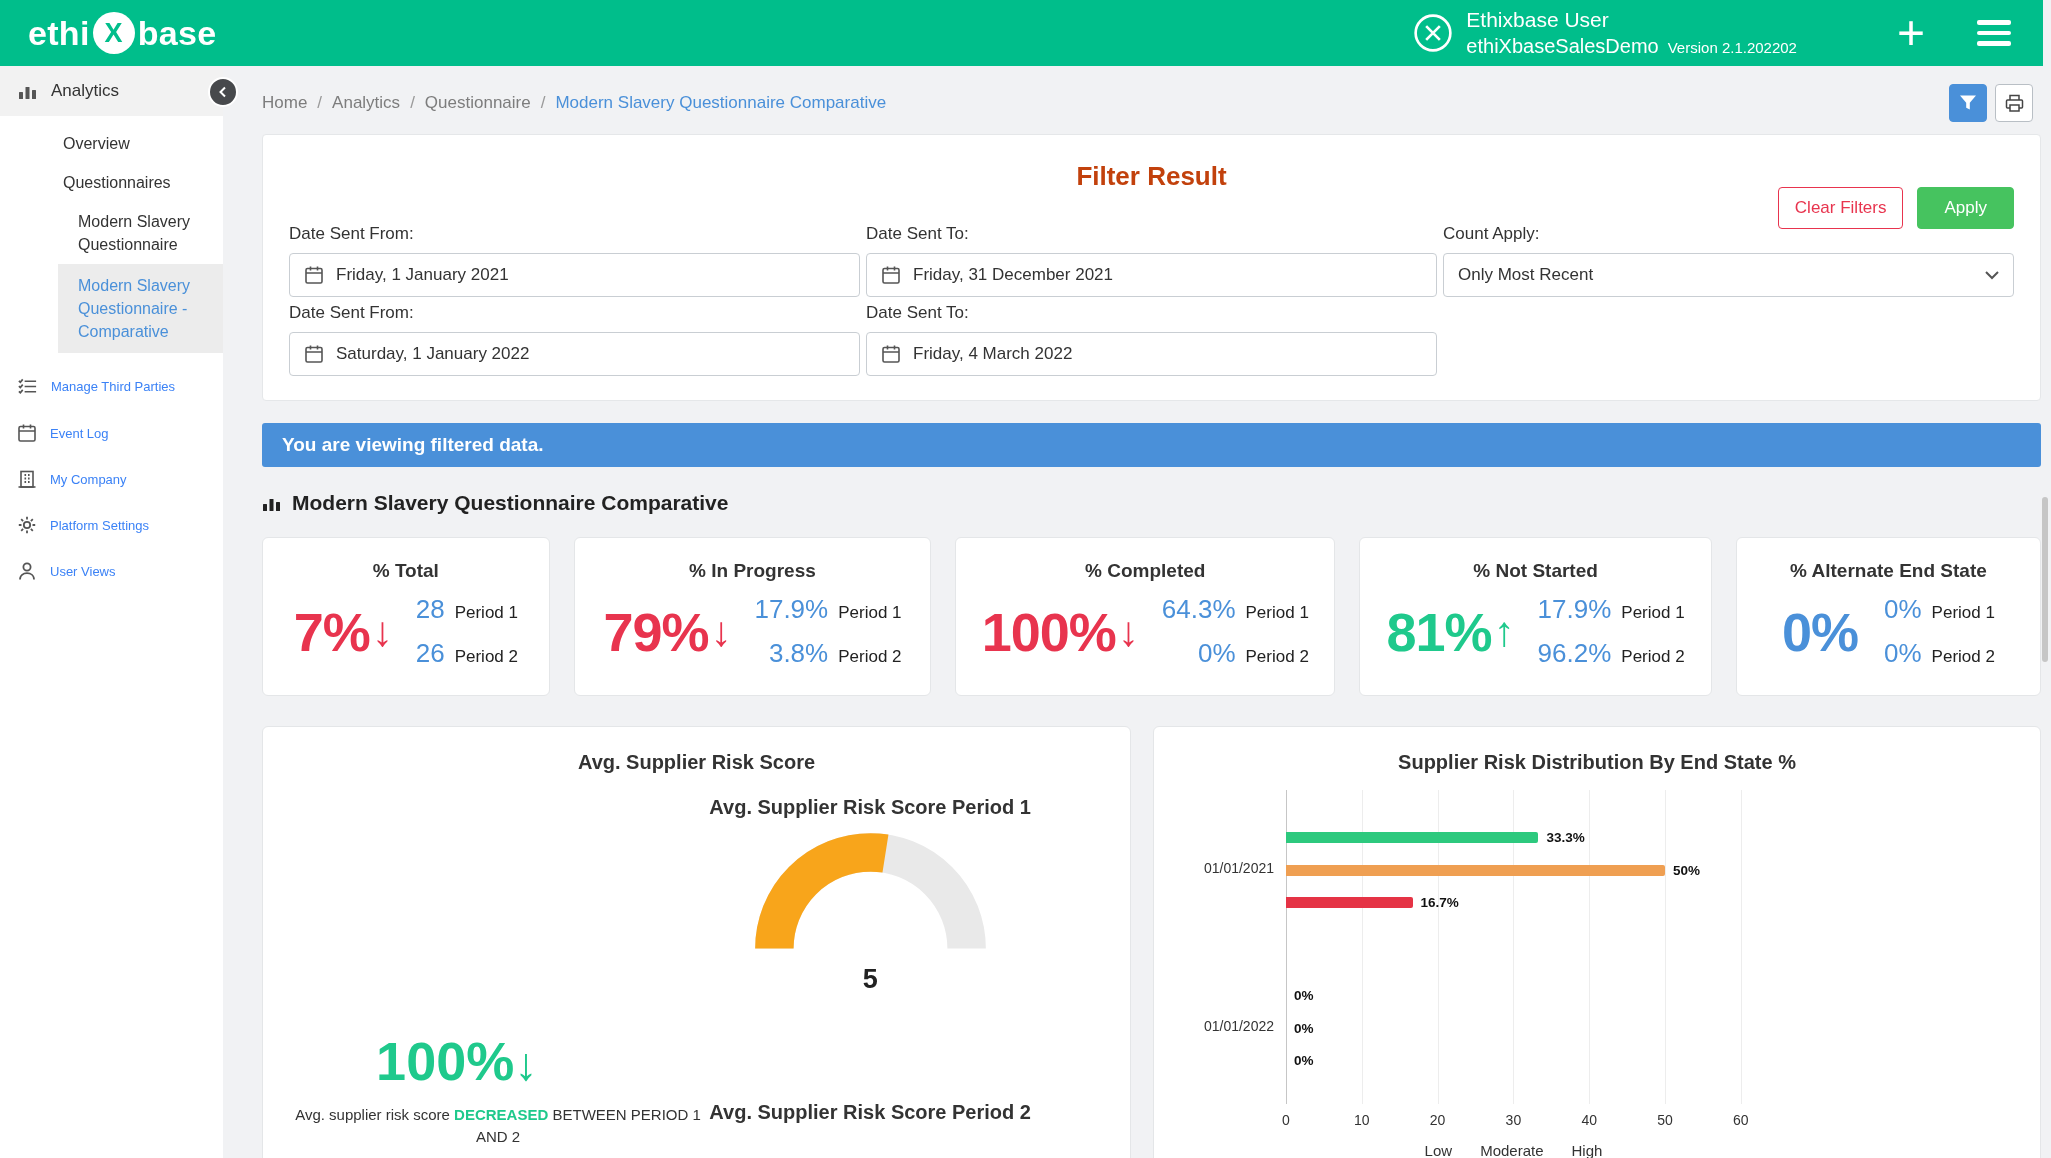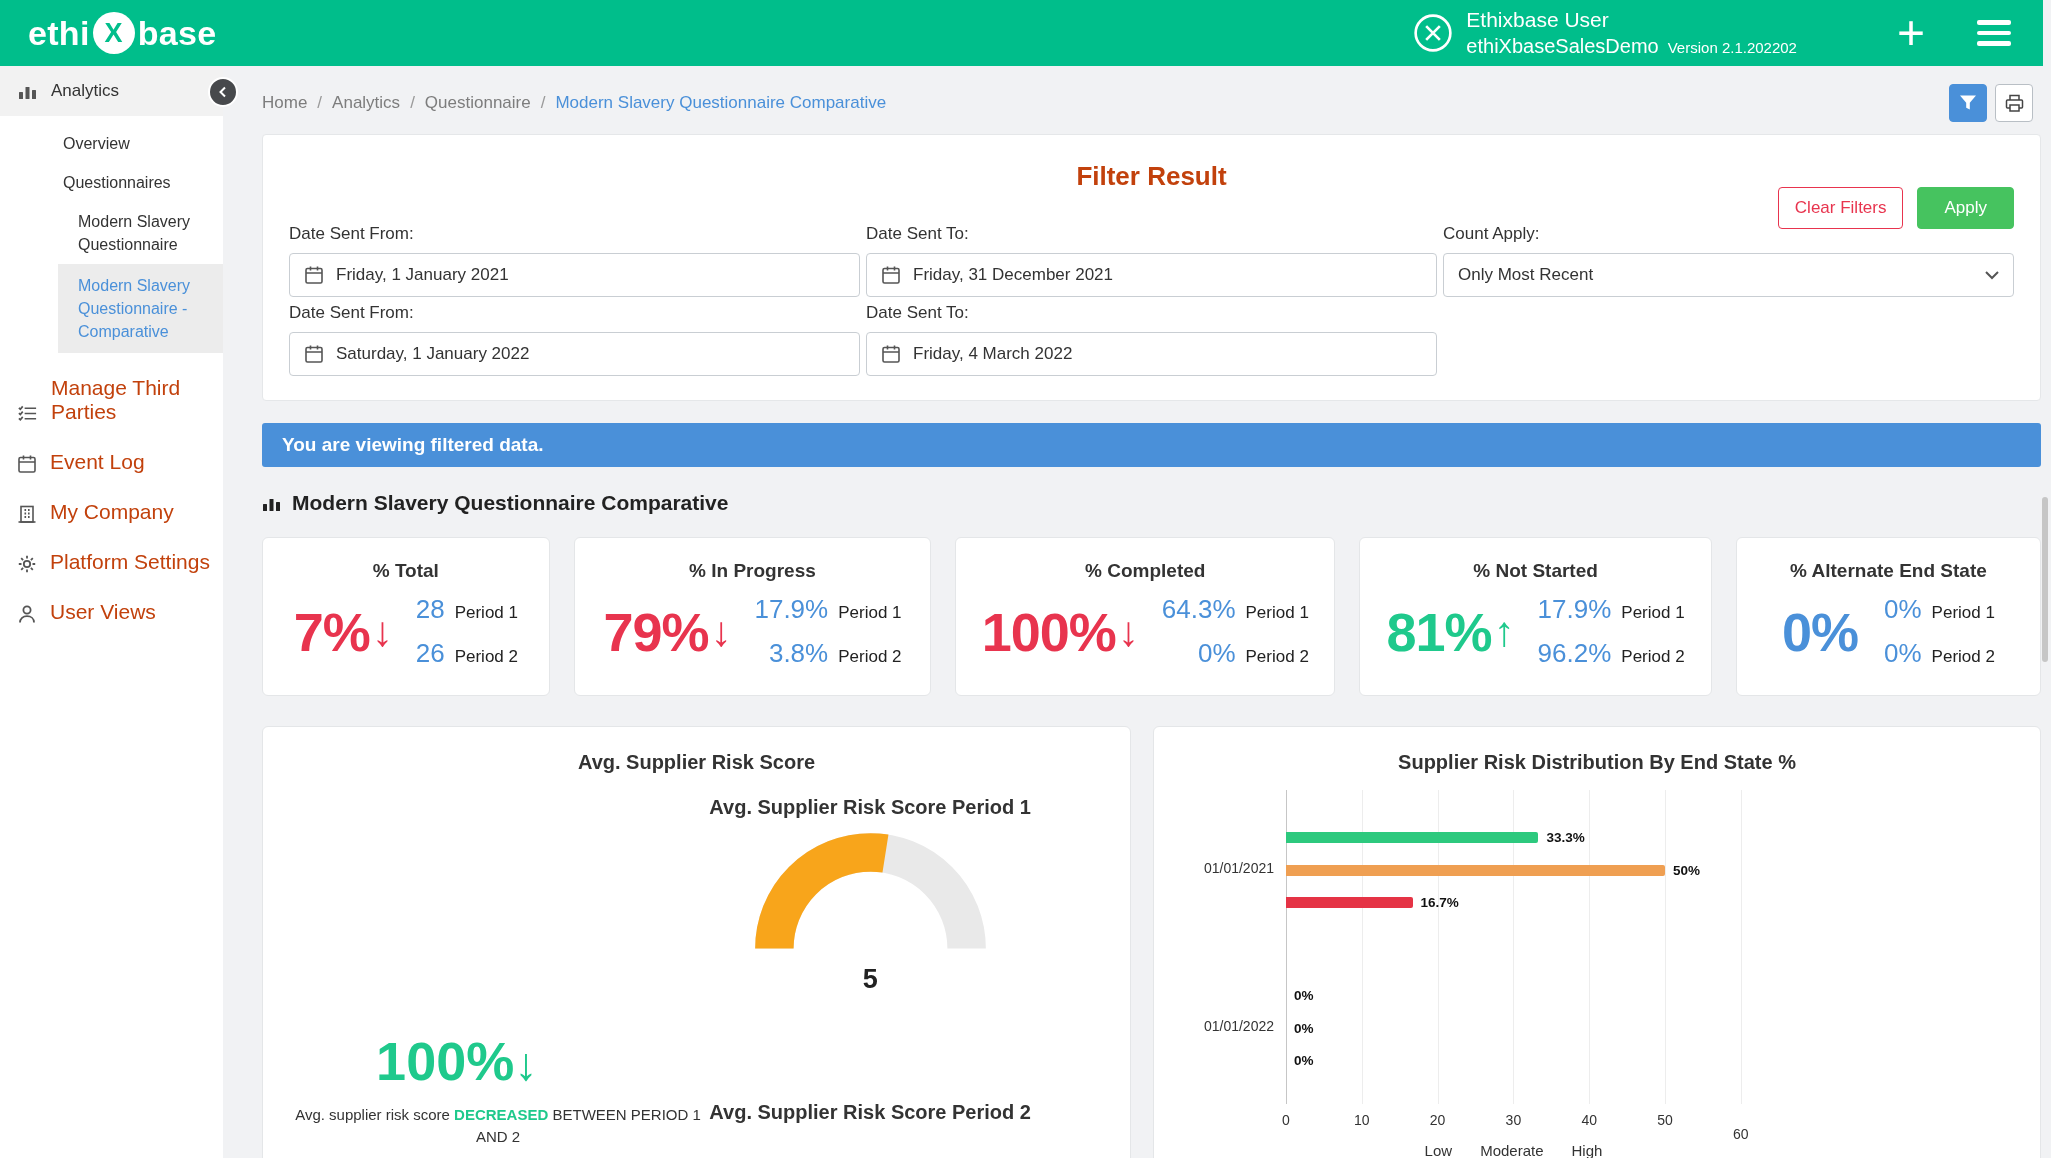--- a/index.html
+++ b/index.html
@@ -38,22 +38,22 @@
   .side-header svg { color:#555; }
   .collapse-btn { position:absolute; top:11px; right:-15px; width:30px; height:30px; border-radius:50%;
     background:#47494c; border:2px solid #fff; display:flex; align-items:center; justify-content:center;
     cursor:pointer; z-index:12; }
   .side-sub { padding-top:8px; }
   .side-link { display:block; padding:8px 10px 8px 63px; font-size:16px; color:#333; line-height:23px; }
   .side-link.l2 { padding-left:78px; }
   .side-link.active { background:#ececec; margin-left:58px; padding:10px 10px 10px 20px;
     color:var(--accent-blue,#4A90D9); }
   .side-main { margin-top:10px; }
-  .side-item { display:flex; align-items:flex-end; gap:13px; padding:13px 8px 13px 17px;
-    font-size:21px; color:#c2410c; cursor:pointer; }
+  .side-item { display:flex; align-items:center; gap:13px; padding:13px 8px 13px 17px;
+    font-size:13px; color:#3b82f6; cursor:pointer; }
   .side-item svg { color:#555; flex:0 0 auto; }
 
   
   .main { position:absolute; top:66px; left:223px; right:0; bottom:0; padding:18px 10px 0 39px; overflow:hidden; }
   .topbar { display:flex; align-items:center; height:38px;justify-content:center; }
   .breadcrumb { display:flex; align-items:center; gap:10px; font-size:17px; color:#9a9a9a; }
   .breadcrumb a { color:#7d7d7d; }
   .breadcrumb .current { color:var(--accent-blue,#4A90D9); }
   .top-actions { margin-left:auto; display:flex; gap:8px; padding-right:8px; }
   .icon-btn { width:38px; height:38px; border-radius:4px; display:flex; align-items:center;
@@ -469,21 +469,21 @@
           <div class="tick-label" style="left: 167.8px; top: 322px; width: 40px;">10</div>
           <div class="gridline" style="left: 263.6px; height: 314px;"></div>
           <div class="tick-label" style="left: 243.6px; top: 322px; width: 40px;">20</div>
           <div class="gridline" style="left: 339.4px; height: 314px;"></div>
           <div class="tick-label" style="left: 319.4px; top: 322px; width: 40px;">30</div>
           <div class="gridline" style="left: 415.2px; height: 314px;"></div>
           <div class="tick-label" style="left: 395.2px; top: 322px; width: 40px;">40</div>
           <div class="gridline" style="left: 491px; height: 314px;"></div>
           <div class="tick-label" style="left: 471px; top: 322px; width: 40px;">50</div>
           <div class="gridline" style="left: 566.8px; height: 314px;"></div>
-          <div class="tick-label" style="left: 546.8px; top: 336px; width: 40px; text-align: center;">60</div>
+          <div class="tick-label" style="left: 546.8px; top: 322px; width: 40px; text-align: center;">60</div>
           <div class="cat-label" style="left: 0px; top: 70px; width: 100px;">01/01/2021</div>
           <div class="bar" style="left: 112px; top: 42px; width: 252.414px; height: 11px; background: rgb(45, 201, 126);"></div>
           <div class="bar-label" style="left: 372.414px; top: 40px;">33.3%</div>
           <div class="bar" style="left: 112px; top: 74.5px; width: 379px; height: 11px; background: rgb(239, 159, 82);"></div>
           <div class="bar-label" style="left: 499px; top: 72.5px;">50%</div>
           <div class="bar" style="left: 112px; top: 107px; width: 126.586px; height: 11px; background: rgb(229, 51, 69);"></div>
           <div class="bar-label" style="left: 246.586px; top: 105px;">16.7%</div>
           <div class="cat-label" style="left: 0px; top: 228px; width: 100px;">01/01/2022</div>
           <div class="bar-label" style="left: 120px; top: 198px;">0%</div>
           <div class="bar-label" style="left: 120px; top: 230.5px;">0%</div>

